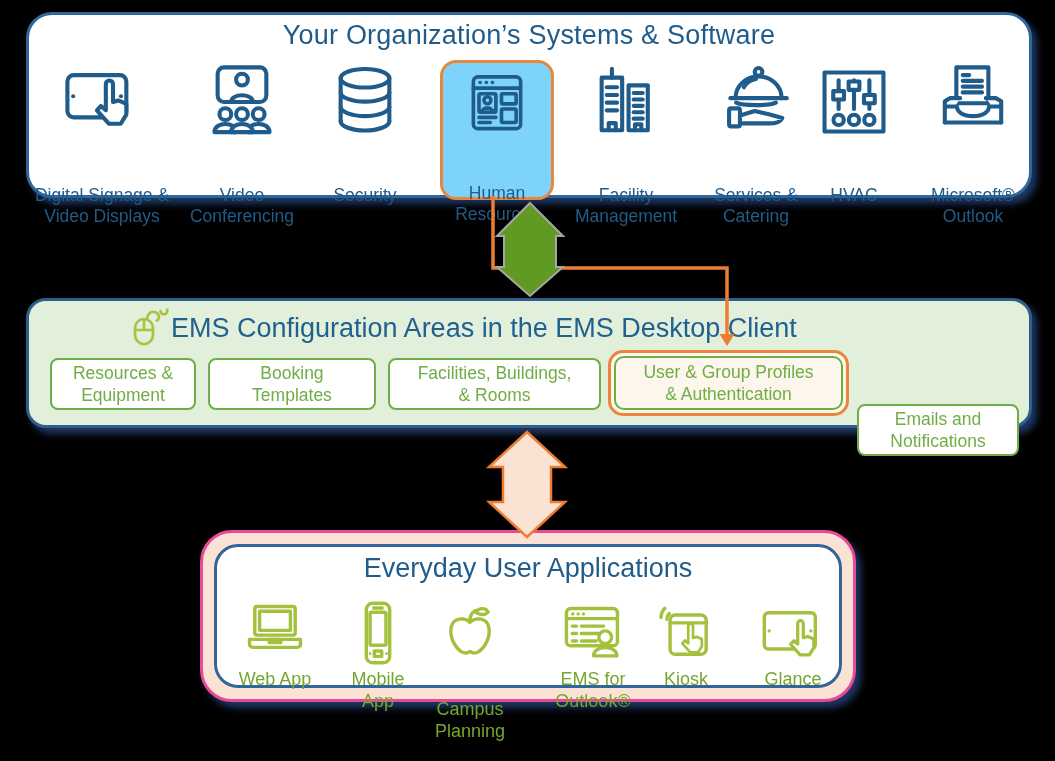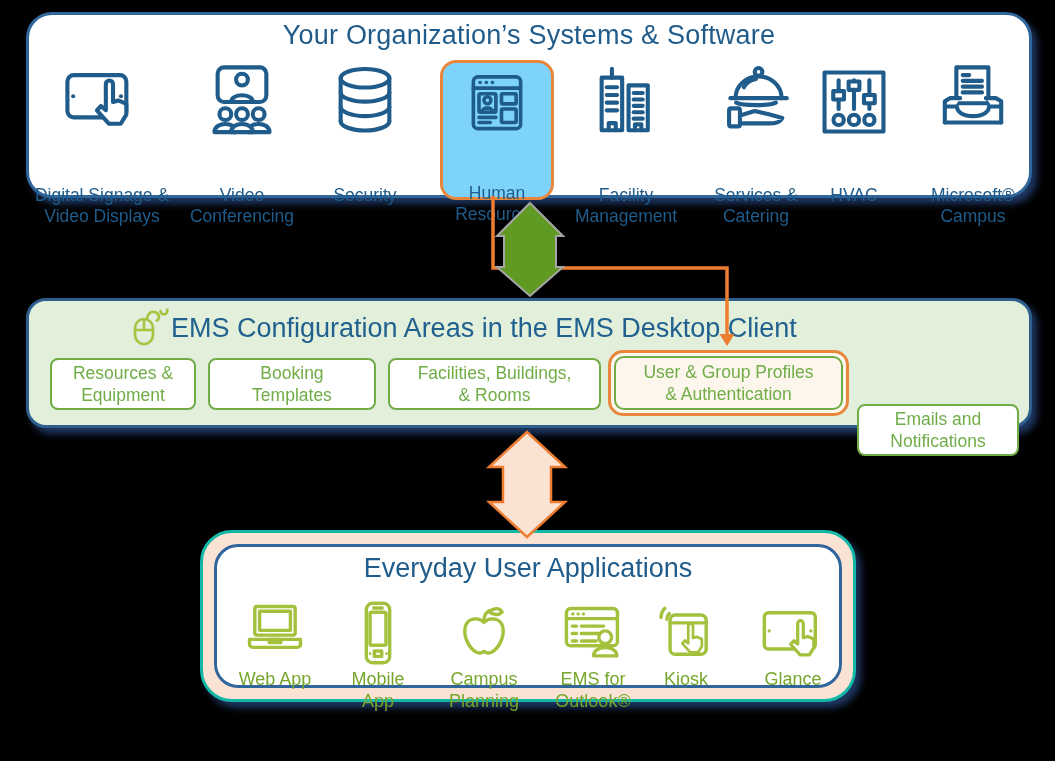--- a/index.html
+++ b/index.html
@@ -35,21 +35,21 @@
            font-size:17.5px;line-height:1.28;display:flex;align-items:center;justify-content:center;
            text-align:center;white-space:pre-line;}
   .cfg-highlight-wrap{position:absolute;left:579px;top:49px;width:241px;height:66px;
            box-sizing:border-box;border:3px solid #E8873B;border-radius:15px;background:#FCF6EC;
            display:flex;}
   .cfg-btn.inner{position:static;flex:1;height:auto;margin:3px;background:transparent;
            border-width:2px;border-radius:10px;}
 
   
   .bot-outer{left:200px;top:530px;width:656px;height:172px;background:#FAE3D4;
-             border:3px solid #14b8a6;border-radius:32px;
+             border:3px solid #ec4899;border-radius:32px;
              box-shadow:5px 6px 7px rgba(35,65,115,.85);}
   .bot-inner{position:absolute;left:11px;top:11px;right:11px;bottom:11px;background:#fff;
              border:3px solid #31669B;border-radius:24px;}
   .bot-title{position:absolute;left:0;right:0;top:20px;text-align:center;
              font-size:27px;color:#1F5C8B;}
   .app-item{position:absolute;top:66px;display:flex;flex-direction:column;align-items:center;}
   .app-item svg{width:68px;height:68px;color:#A3C13C;flex:none;}
   .app-label{margin-top:2px;font-size:18px;line-height:1.2;text-align:center;
              white-space:pre-line;color:#76A62D;}
 
@@ -184,21 +184,21 @@
           <path d="M24 20 H39"></path>
           <path d="M24 24.5 H39"></path>
         <path class="fillwhite" d="M14 29 H22 L10 48 z" stroke="none"></path>
         <path class="fillwhite" d="M10 48 V31.5 l4-2.5 h8 l-5 6.5 h30 l-5-6.5 h8 l4 2.5 V48 z" stroke="none"></path>
         <path d="M10 48 V31.5 l4-2.5 h8"></path>
         <path d="M54 48 V31.5 l-4-2.5 h-8"></path>
         <path d="M10 48 H54"></path>
         <path d="M10 35.5 h9.5 c0 4.5 5 7.5 12.5 7.5 s12.5-3 12.5-7.5 H54" class="fillwhite"></path>
       </svg>
       <div class="sys-label">Microsoft®
-Campus</div>
+Outlook</div>
     </div>
   </div>
 
   <div class="panel mid-panel">
     <div class="mid-title">
       <svg class="ic" viewBox="0 0 40 40" style="stroke-width:2.6">
         <rect x="4" y="11" width="18" height="25" rx="9"></rect>
         <path d="M4 22 H22"></path>
           <path d="M13 11.5 V22"></path>
         <path d="M16 11 C16.5 5 21 2.5 25 4.5 c3.5 1.8 4 6.3 .8 8.2"></path>
@@ -241,21 +241,21 @@
         <path d="M28 8.5 H36"></path>
         <rect x="24.5" y="12.5" width="15" height="31" rx="1.5"></rect>
         <rect x="28.5" y="49" width="7" height="5"></rect>
         <circle class="dot" cx="24.5" cy="51.5" r="1.3"></circle>
         <circle class="dot" cx="40" cy="51.5" r="1.3"></circle>
       </svg>
       <div class="app-label">Mobile
 App</div>
     </div>
 
-    <div class="app-item" style="left:226px;width:110px;">
+    <div class="app-item" style="left:212px;width:110px;gap:30px;">
       <svg class="ic" viewBox="0 0 64 64">
         <path d="M32 22 C26.5 16.5 16 18 14.3 26.5 c-2 10 4.3 19.8 10 23.3 2.9 1.8 5 1.6 7.7 -.4 2.7 2 4.8 2.2 7.7 .4 5.7-3.5 12-13.3 10-23.3 C48 18 37.5 16.5 32 22 z"></path>
         <path d="M32 21.5 c-.4-4.8 1.6-8.4 4.8-10.5"></path>
         <path d="M37 12 c4.8-4.6 10.4-3.2 12 .3 -3.4 3.6-9 2.7-12 -.3 z"></path>
       </svg>
       <div class="app-label">Campus
 Planning</div>
     </div>
 
     <div class="app-item" style="left:334px;width:112px;">

